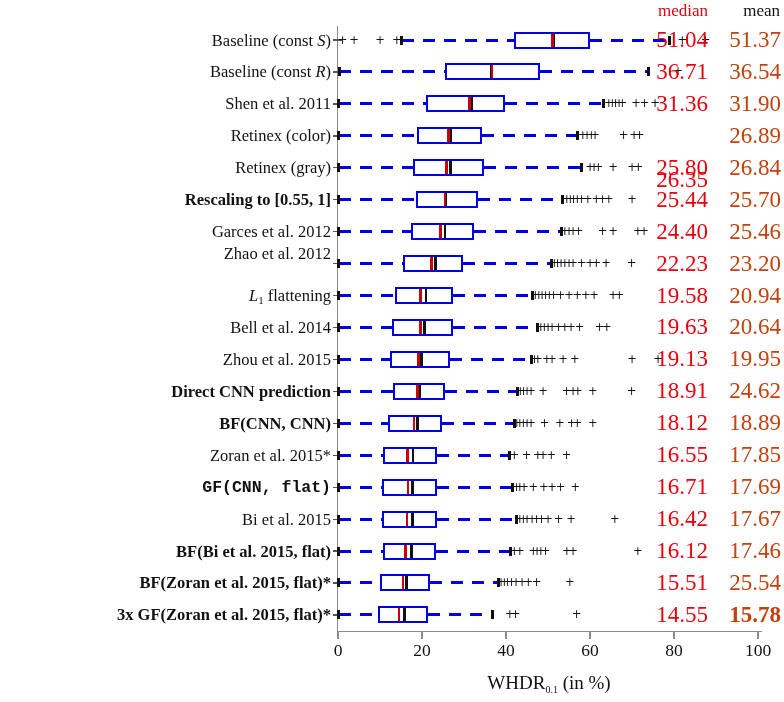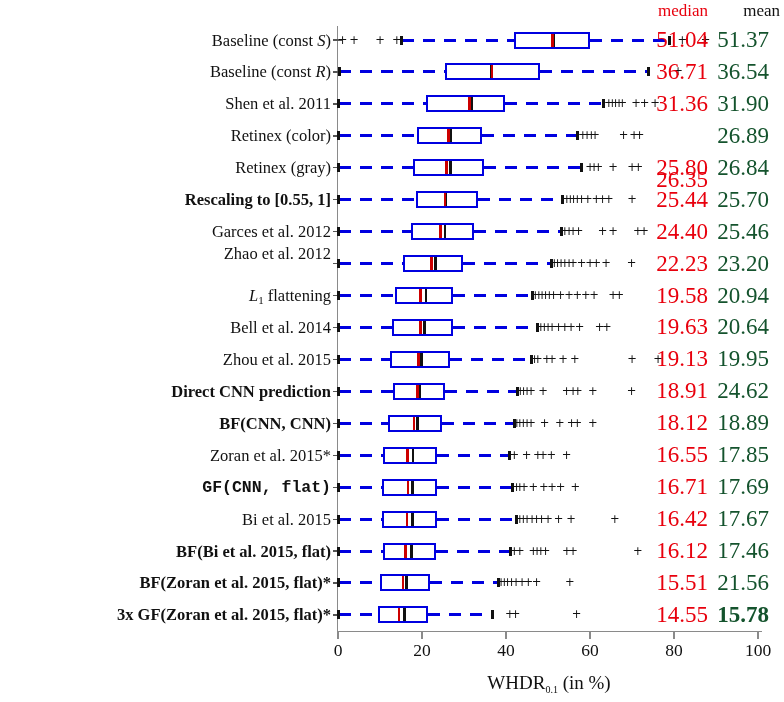--- a/index.html
+++ b/index.html
@@ -16,21 +16,21 @@
   .rowlabel .it{font-style:italic;}
   .rowlabel .sub{font-size:11px; vertical-align:-3px;}
   .whisk{position:absolute; height:3px; background:repeating-linear-gradient(90deg,#0000e0 0 12px,transparent 12px 21px);}
   .boxrect{position:absolute; height:17px; border:2.2px solid #0000e0; background:#ffffff; box-sizing:border-box;}
   .cap{position:absolute; width:3px; height:9px; background:#111;}
   .medline{position:absolute; width:2.6px; height:13px; background:#cc0000;}
   .meanline{position:absolute; width:2.6px; height:13px; background:#111;}
   .plus{position:absolute; width:10px; text-align:center; font-family:"DejaVu Sans",sans-serif; font-size:11.5px; line-height:11px; color:#111;}
   .val{position:absolute; font-size:23px; line-height:20px; white-space:nowrap;}
   .val.red{right:76px; color:#e8000d;}
-  .val.blk{right:15px; color:#14532d;text-align:center;}
+  .val.blk{right:3px; color:#c2410c;text-align:center;}
   .ytick{position:absolute; width:9px; height:1.3px; background:#555;}
   .spine{position:absolute; width:1.3px; background:#8a8a8a;}
   .axisline{position:absolute; height:1.3px; background:#8a8a8a;}
   .xtick{position:absolute; width:1.3px; height:8px; background:#8a8a8a;}
   .xticklabel{position:absolute; width:48px; text-align:center; font-size:17.5px; color:#111;}
   .xlabel{position:absolute; left:408px; top:672px; width:282px; text-align:center; font-size:19px; color:#111;}
   .xlabel .sub{font-size:10px; vertical-align:-4px;}
 </style>
 </head>
 <body>
@@ -381,21 +381,21 @@
       <div class="plus" style="left: 495.96px; top: 577.48px;">+</div>
       <div class="plus" style="left: 499.32px; top: 577.48px;">+</div>
       <div class="plus" style="left: 502.68px; top: 577.48px;">+</div>
       <div class="plus" style="left: 506.46px; top: 577.48px;">+</div>
       <div class="plus" style="left: 511.08px; top: 577.48px;">+</div>
       <div class="plus" style="left: 516.96px; top: 577.48px;">+</div>
       <div class="plus" style="left: 523.26px; top: 577.48px;">+</div>
       <div class="plus" style="left: 531.66px; top: 577.48px;">+</div>
       <div class="plus" style="left: 564.84px; top: 577.48px;">+</div>
       <div class="val red" style="top: 572.98px;">15.51</div>
-      <div class="val blk" style="top: 572.98px;">21.56</div>
+      <div class="val blk" style="top: 572.98px;">25.54</div>
       <div class="rowlabel bold" style="top: 604.42px;"><span>3x GF(Zoran et al. 2015, flat)*</span></div>
       <div class="ytick" style="left: 332.5px; top: 614.32px;"></div>
       <div class="whisk" style="left: 338.84px; top: 613.42px; width: 39.06px;"></div>
       <div class="whisk" style="left: 427.88px; top: 613.42px; width: 64.68px;"></div>
       <div class="cap" style="left: 337.34px; top: 610.42px;"></div>
       <div class="cap" style="left: 491.06px; top: 610.42px;"></div>
       <div class="boxrect" style="left: 377.9px; top: 606.42px; width: 49.98px;"></div>
       <div class="meanline" style="left: 402.976px; top: 608.42px;"></div>
       <div class="medline" style="left: 397.81px; top: 608.42px;"></div>
       <div class="plus" style="left: 504.78px; top: 609.42px;">+</div>

